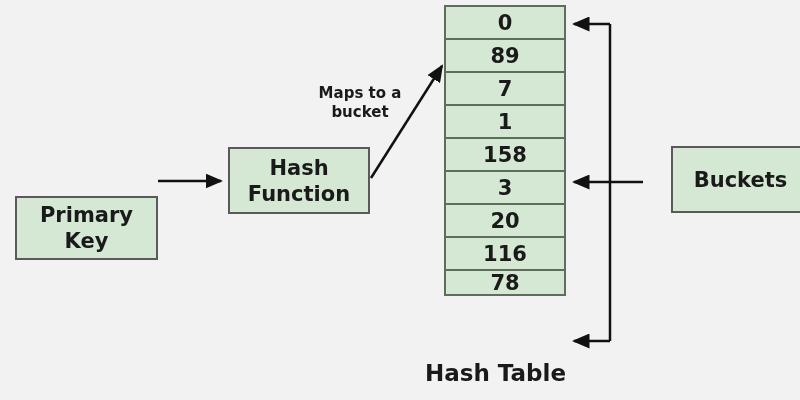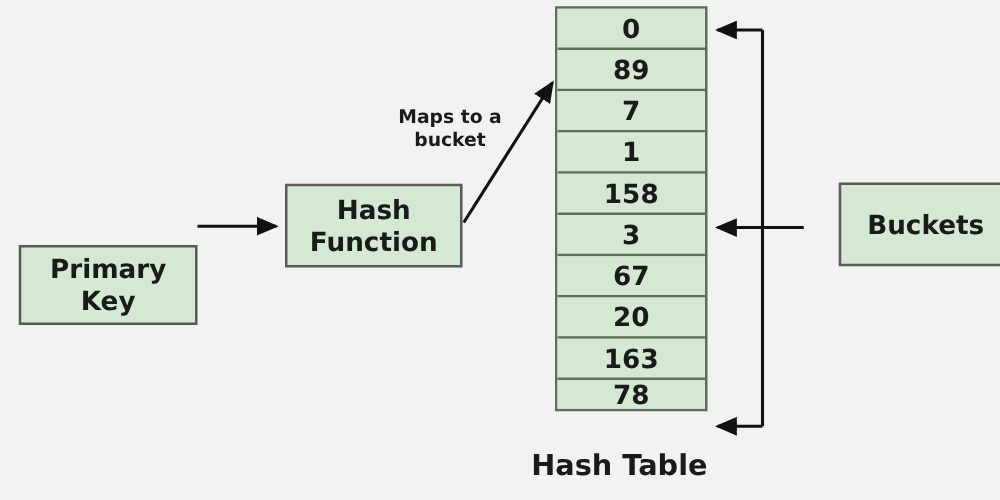--- a/index.html
+++ b/index.html
@@ -93,23 +93,22 @@
 
   <div class="annotation">Maps to a bucket</div>
 
   <div class="hash-table">
     <div class="hash-cell">0</div>
     <div class="hash-cell">89</div>
     <div class="hash-cell">7</div>
     <div class="hash-cell">1</div>
     <div class="hash-cell">158</div>
     <div class="hash-cell">3</div>
-    <div class="hash-cell">67</div>
     <div class="hash-cell">20</div>
-    <div class="hash-cell">163</div>
+    <div class="hash-cell">116</div>
     <div class="hash-cell">78</div>
   </div>
 
   <div class="table-caption">Hash Table</div>
 
   <div class="node" id="node-buckets">
     <div>Buckets</div>
   </div>
 
 </div>

